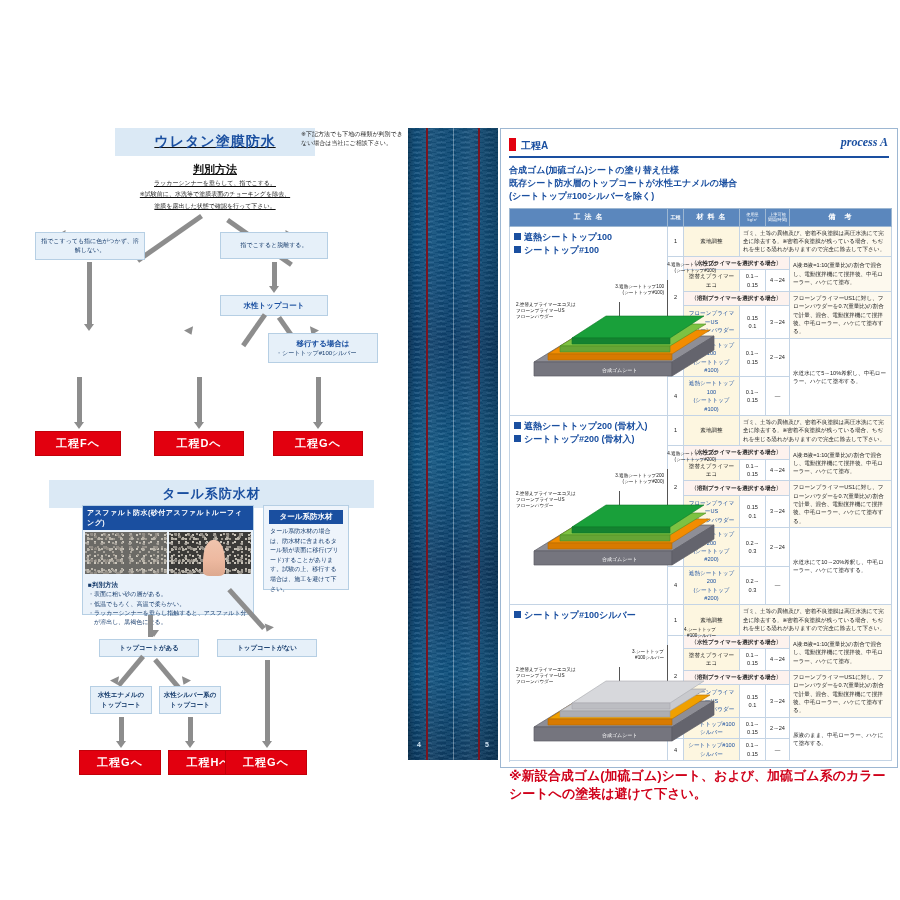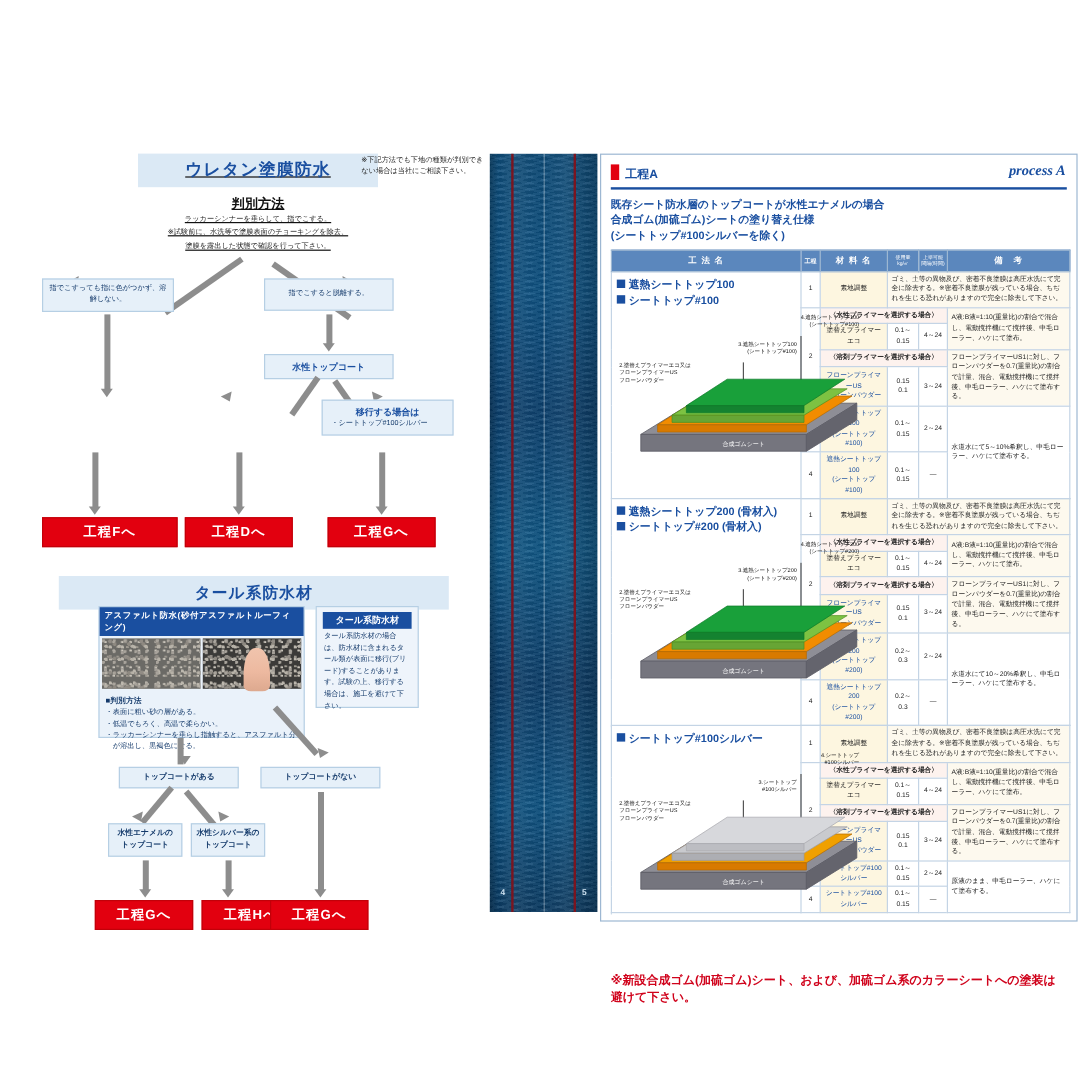--- a/index.html
+++ b/index.html
@@ -134,21 +134,21 @@
   td.rem.white { background:#fff; }
   .prim-head { background:#fdf2ee; color:#d0021b; font-weight:bold; font-size:6px; text-align:center; }
   .wk { color:#1a4fa0; }
   .blk-title { font-size:9px; font-weight:bold; color:#1a4fa0; line-height:1.5; }
   .blk-title .sq { display:inline-block; width:7px; height:7px; background:#1a4fa0; margin-right:3px; }
 
   
   .layerdiag { position:relative; width:210px; height:132px; }
   .lbl { position:absolute; font-size:4.6px; line-height:1.35; color:#111; text-align:right; }
   .lead { position:absolute; width:1px; background:#555; }
-  .footnote { font-size:10px; color:#d0021b; font-weight:bold; padding:6px 8px; line-height:1.4;margin-top:44px; }
+  .footnote { font-size:13px; color:#d0021b; font-weight:bold; padding:6px 8px; line-height:1.4; }
 </style>
 </head>
 <body>
 
 <div class="page">
 
   <div class="left-panel">
 
     <div class="band band-main">ウレタン塗膜防水</div>
     <div class="note-right">※下記方法でも下地の種類が判別できない場合は当社にご相談下さい。</div>
@@ -164,21 +164,21 @@
     <div class="arrow-head" style="left:248px; top:104px; transform:rotate(30deg);"></div>
 
     <div class="fbox" style="position:absolute; left:0px; top:104px; width:110px;">
       <span>指でこすっても指に色がつかず、溶解しない。</span>
     </div>
     <div class="arrow" style="left:52px; top:134px; width:5px; height:64px;"></div>
     <div class="arrow-head" style="left:49px; top:196px;"></div>
 
     <div class="arrow" style="left:42px; top:249px; width:5px; height:47px;"></div>
     <div class="arrow-head" style="left:39px; top:294px;"></div>
-    <div class="redbox" style="position:absolute; left:0px; top:303px; width:113px;">工程Fへ</div>
+    <div class="redbox" style="position:absolute; left:0px; top:303px; width:86px;">工程Fへ</div>
 
     <div class="fbox" style="position:absolute; left:185px; top:104px; width:108px; padding-top:8px; padding-bottom:8px;">
       <span>指でこすると脱離する。</span>
     </div>
     <div class="arrow" style="left:237px; top:134px; width:5px; height:26px;"></div>
     <div class="arrow-head" style="left:234px; top:158px;"></div>
 
     <div class="fbox head" style="position:absolute; left:185px; top:167px; width:108px; padding:4px 0;">
       <span>水性トップコート</span>
     </div>
@@ -270,22 +270,22 @@
 
     <div class="proc-head">
       <div class="proc-tag">
         <span class="sq"></span><span class="tx">工程A</span>
       </div>
       <div class="proc-right">process A</div>
       <div class="proc-rule"></div>
     </div>
 
     <div class="proc-sub">
+      <div>合成ゴム(加硫ゴム)シートの塗り替え仕様</div>
       <div>既存シート防水層のトップコートが水性エナメルの場合</div>
-      <div>合成ゴム(加硫ゴム)シートの塗り替え仕様</div>
       <div>(シートトップ#100シルバーを除く)</div>
     </div>
 
     <table class="spec">
       <colgroup>
         <col style="width:158px">
           <col style="width:16px">
           <col style="width:56px">
         <col style="width:26px">
           <col style="width:24px">

